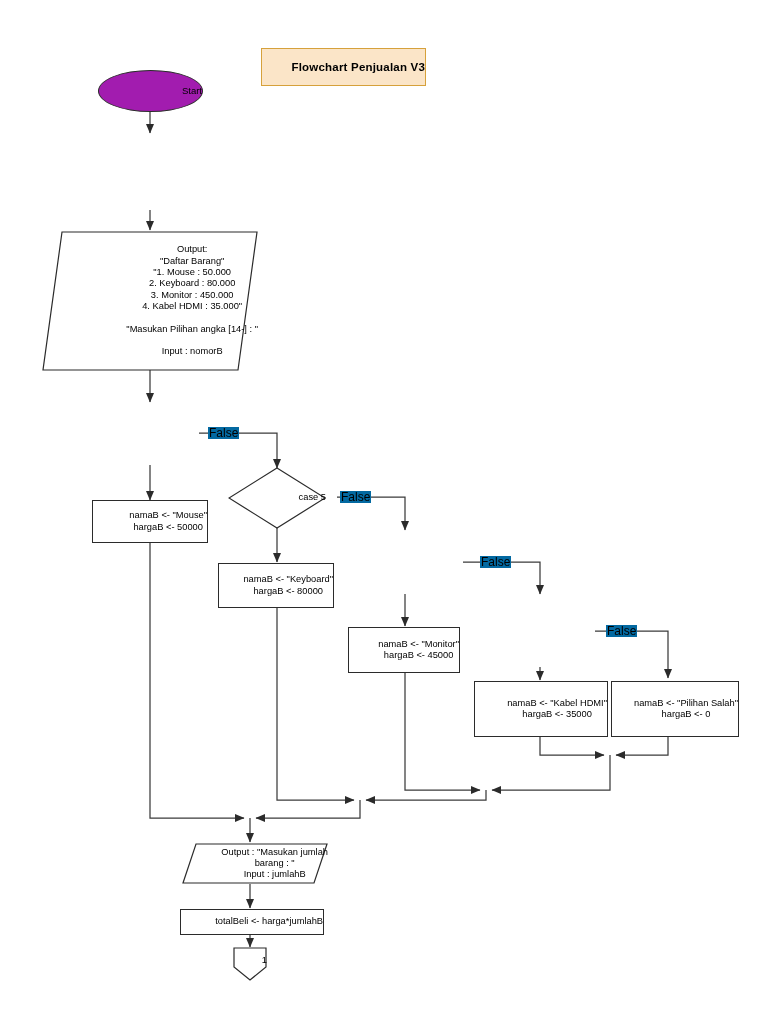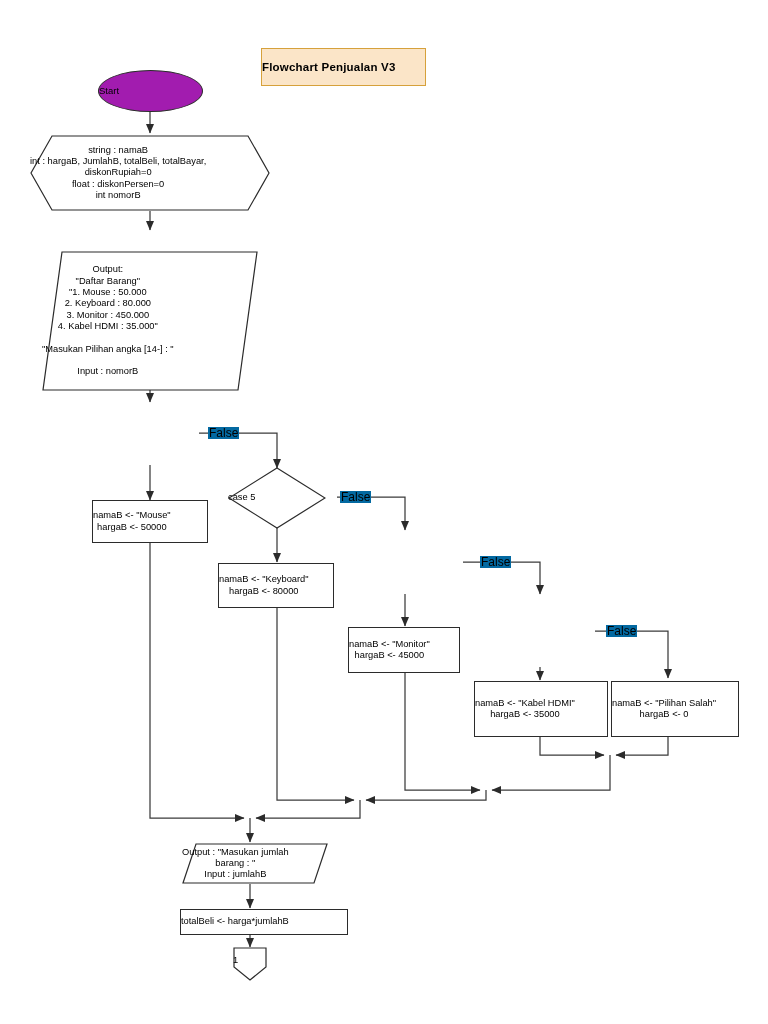--- a/index.html
+++ b/index.html
@@ -4,21 +4,21 @@
 <style>
   html,body{margin:0;padding:0;}
   body{
     width:768px;height:1024px;background:#ffffff;
     font-family:"Liberation Sans", sans-serif;
     color:#000;position:relative;overflow:hidden;
   }
   #canvas{position:absolute;left:0;top:0;width:768px;height:1024px;}
   svg.edges{position:absolute;left:0;top:0;width:768px;height:1024px;pointer-events:none;}
 
-  .node{position:absolute;box-sizing:border-box;display:flex;align-items:center;justify-content:flex-start;text-align:center;}
+  .node{position:absolute;box-sizing:border-box;display:flex;align-items:center;justify-content:flex-end;text-align:center;}
   .node .txt{line-height:1.22;white-space:pre-line;}
 
   
   .title-box{
     border:1.5px solid #d6a13b;background:#fbe5c8;
     font-weight:bold;font-size:11.5px;letter-spacing:.2px;
   }
 
   
   .terminator{border:1.2px solid #2b2b2b;border-radius:50%;background:#a21caf;font-size:9.5px;}
@@ -113,32 +113,22 @@
   </svg>
 
   <div class="node title-box" style="left:261px;top:48px;width:165px;height:38px;">
     <span class="txt">Flowchart Penjualan V3</span>
   </div>
 
   <div class="node terminator" style="left:98px;top:70px;width:105px;height:42px;">
     <span class="txt">Start</span>
   </div>
 
-  <div class="node hexagon" style="left:30px;top:135px;width:240px;height:76px;">
-    <svg class="hexshape" viewBox="0 0 240 76" preserveAspectRatio="none">
-      <polygon points="22,1 218,1 239,38 218,75 22,75 1,38" fill="#ffffff" stroke="#2b2b2b" stroke-width="1.2" vector-effect="non-scaling-stroke"></polygon>
-    </svg>
-    <span class="txt">string : namaB
-int : hargaB, JumlahB, totalBeli, totalBayar,
-diskonRupiah=0
-float : diskonPersen=0
-int nomorB</span>
-  </div>
-
-  <div class="node parallel" style="left:42px;top:231px;width:216px;height:140px;margin-top:20px;">
+
+  <div class="node parallel" style="left:42px;top:231px;width:216px;height:140px;">
     <svg class="pshape" viewBox="0 0 216 140" preserveAspectRatio="none">
       <polygon points="20,1 215,1 196,139 1,139" fill="#ffffff" stroke="#2b2b2b" stroke-width="1.2" vector-effect="non-scaling-stroke"></polygon>
     </svg>
     <span class="txt">Output:
 "Daftar Barang"
 "1. Mouse : 50.000
 2. Keyboard : 80.000
 3. Monitor : 450.000
 4. Kabel HDMI : 35.000"
 
@@ -188,21 +178,21 @@
 
   <div class="node parallel" style="left:182px;top:843px;width:146px;height:41px;">
     <svg class="pshape" viewBox="0 0 146 41" preserveAspectRatio="none">
       <polygon points="14,1 145,1 132,40 1,40" fill="#ffffff" stroke="#2b2b2b" stroke-width="1.2" vector-effect="non-scaling-stroke"></polygon>
     </svg>
     <span class="txt">Output : "Masukan jumlah
 barang : "
 Input : jumlahB</span>
   </div>
 
-  <div class="node process" style="left:180px;top:909px;width:168px;height:26px;">
+  <div class="node process" style="left:180px;top:909px;width:144px;height:26px;">
     <span class="txt">totalBeli &lt;- harga*jumlahB</span>
   </div>
 
   <div class="node connector" style="left:233px;top:947px;width:34px;height:34px;">
     <svg class="cshape" viewBox="0 0 34 34" preserveAspectRatio="none">
       <polygon points="1,1 33,1 33,20 17,33 1,20" fill="#ffffff" stroke="#2b2b2b" stroke-width="1.2" vector-effect="non-scaling-stroke"></polygon>
     </svg>
     <span class="txt" style="margin-bottom:6px;">1</span>
   </div>
 

